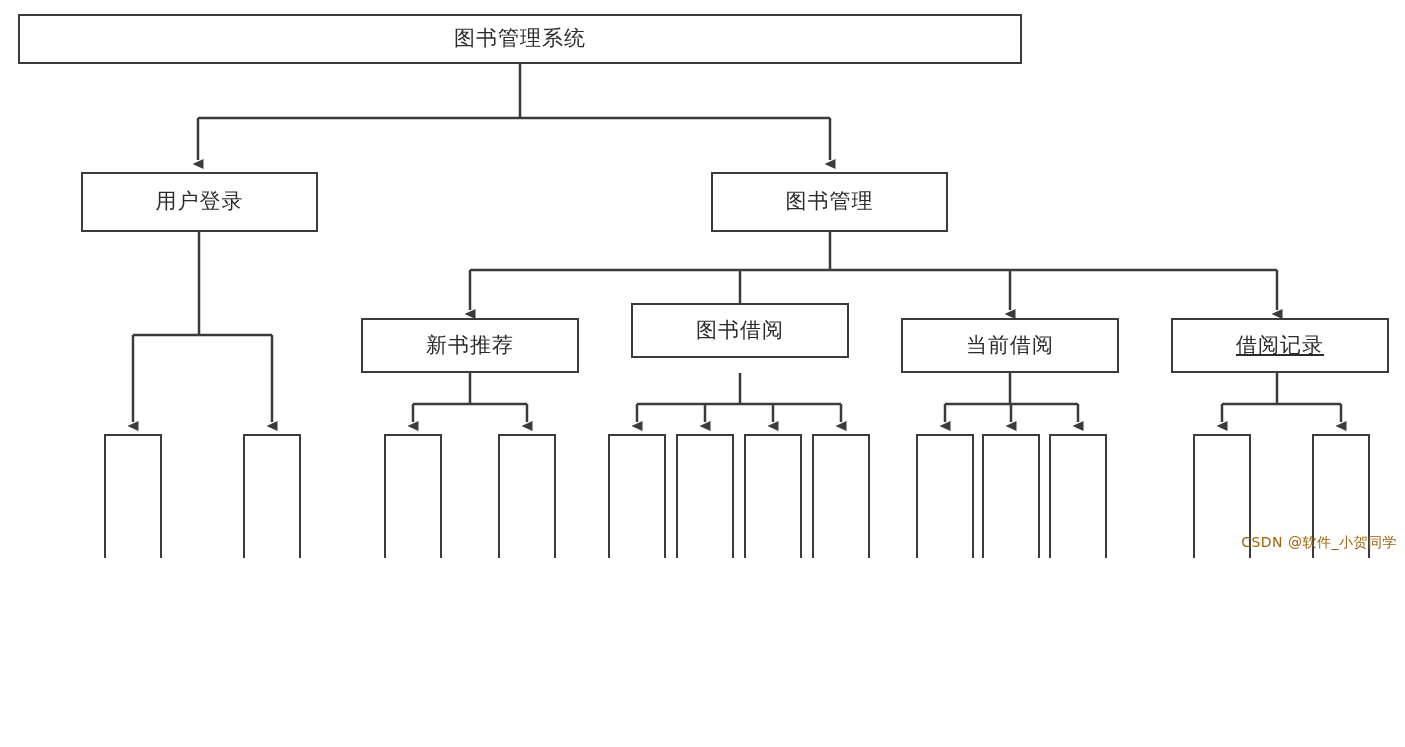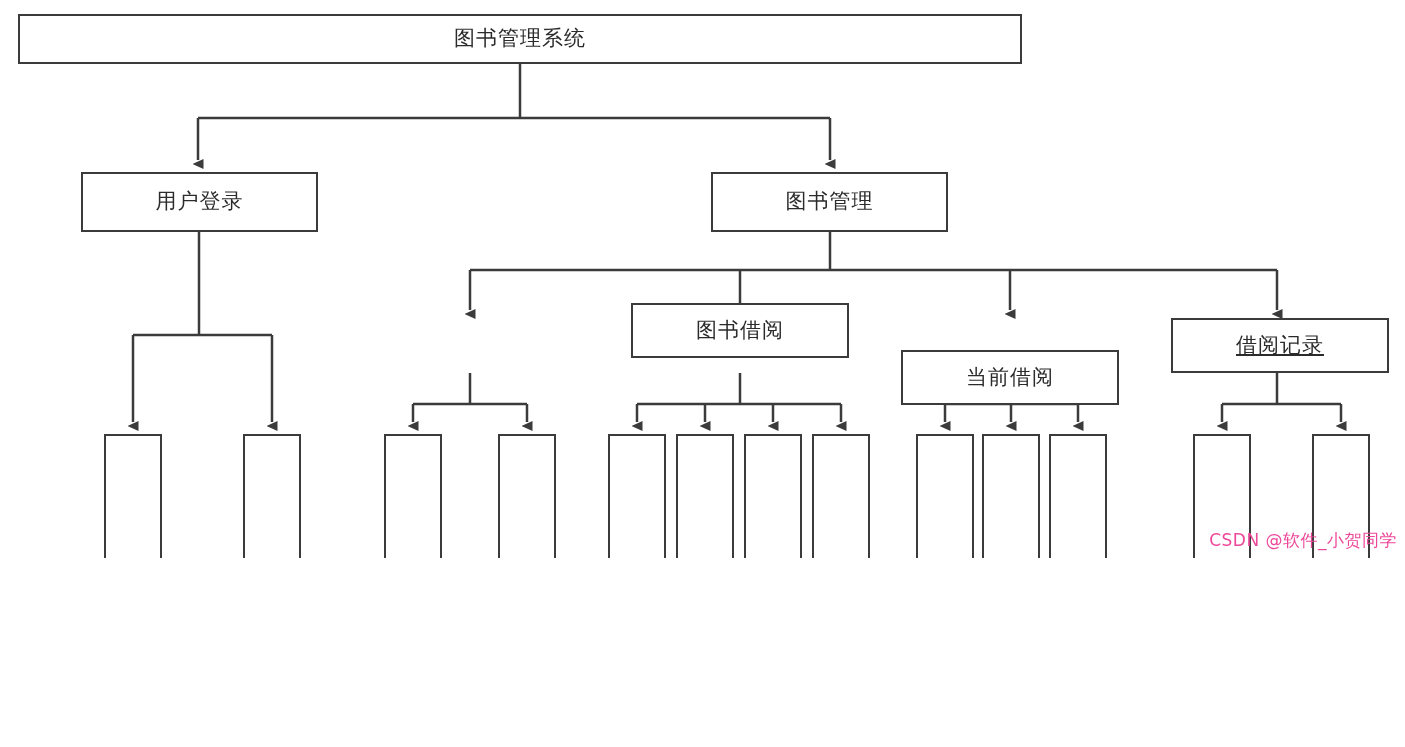--- a/index.html
+++ b/index.html
@@ -61,22 +61,22 @@
   .node.vert.tall-text {
     align-items: flex-start;
   }
   .node.vert.mid-text {
     align-items: center;
   }
   .watermark {
     position: absolute;
     right: 8px;
     bottom: 6px;
-    font-size: 17px;
-    color: #ec4899;
+    font-size: 14px;
+    color: #a16207;
     letter-spacing: 0.5px;
     z-index: 3;
     white-space: nowrap;
   }
 </style>
 </head>
 <body>
 
 <div id="diagram-root">
 
@@ -137,24 +137,27 @@
     <span>图书管理系统</span>
   </div>
 
   <div class="node horiz" style="left:81px; top:172px; width:237px; height:60px;">
     <span>用户登录</span>
   </div>
   <div class="node horiz" style="left:711px; top:172px; width:237px; height:60px;justify-content:center;">
     <span>图书管理</span>
   </div>
 
+  <div class="node horiz" style="left:361px; top:318px; width:218px; height:55px;">
+    <span>新书推荐</span>
+  </div>
   <div class="node horiz" style="left:631px; top:303px; width:218px; height:55px;">
     <span>图书借阅</span>
   </div>
-  <div class="node horiz" style="left:901px; top:318px; width:218px; height:55px;margin-top:32px;">
+  <div class="node horiz" style="left:901px; top:318px; width:218px; height:55px;">
     <span>当前借阅</span>
   </div>
   <div class="node horiz" style="left:1171px; top:318px; width:218px; height:55px;text-decoration:underline;">
     <span>借阅记录</span>
   </div>
 
   <div class="node vert mid-text" style="left:104px; top:434px; width:58px; height:300px;">
     <span class="vtext">用户登录</span>
   </div>
   <div class="node vert mid-text" style="left:243px; top:434px; width:58px; height:300px;">

